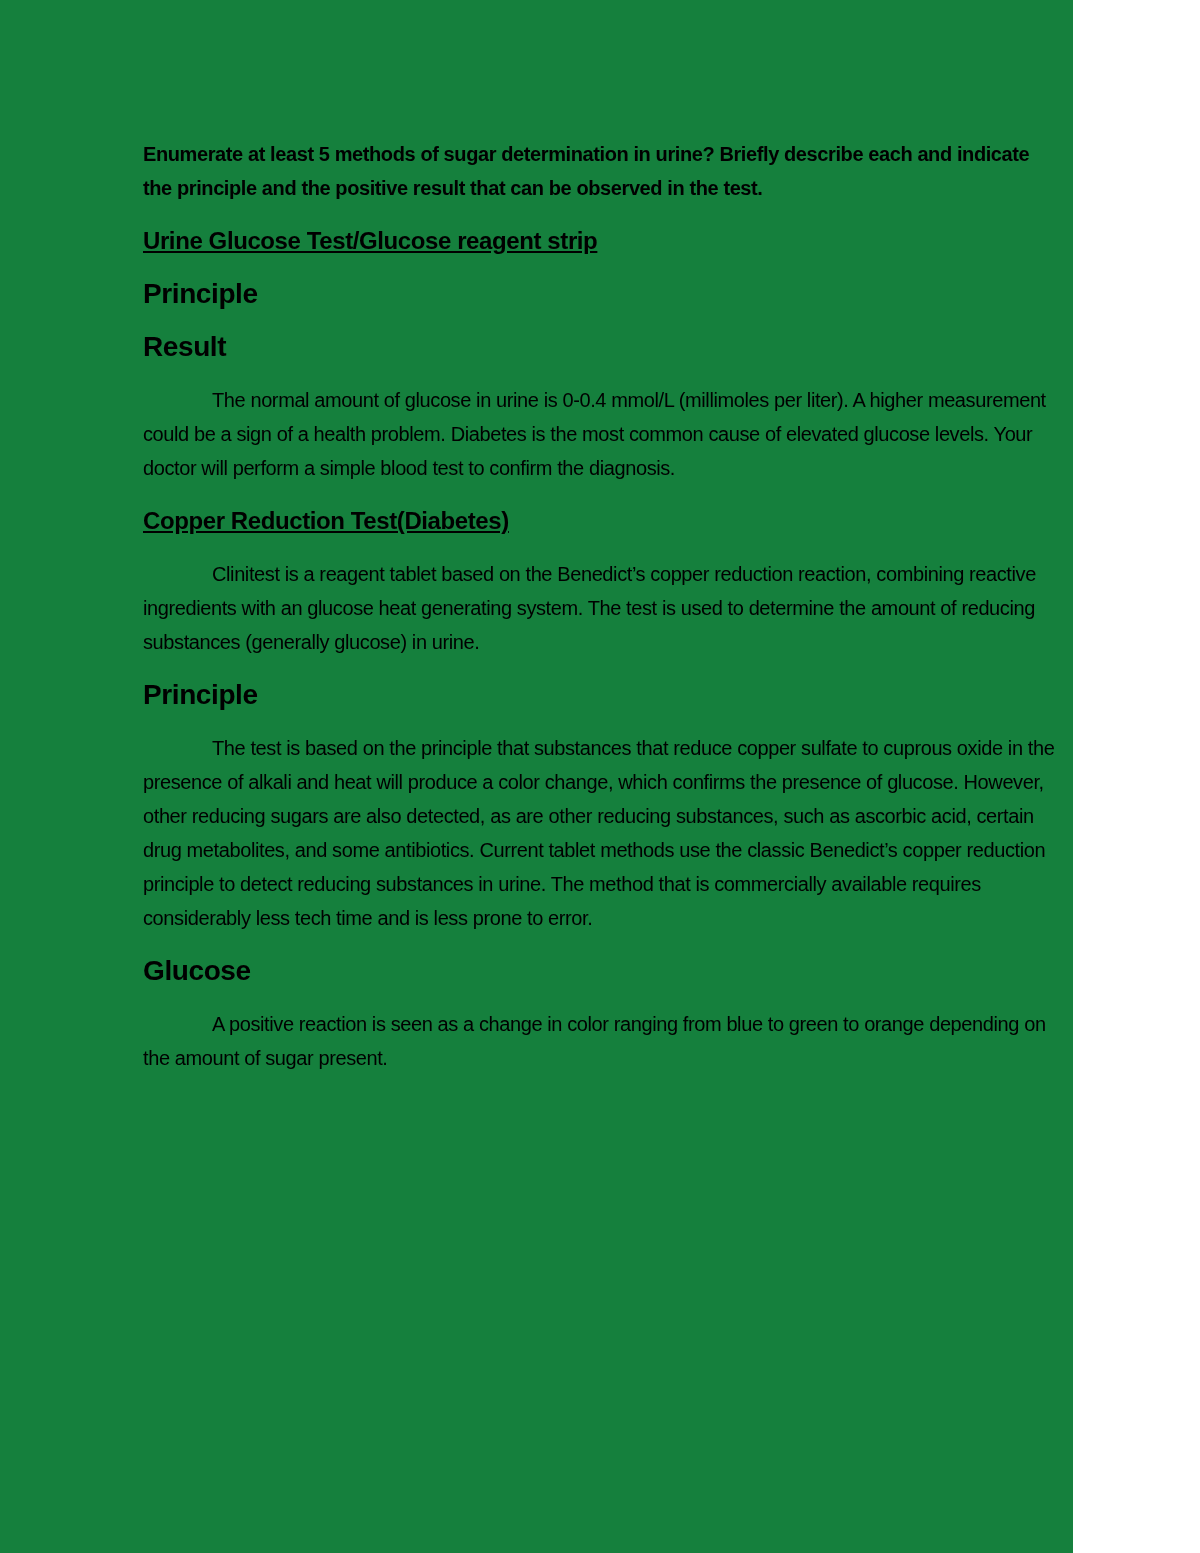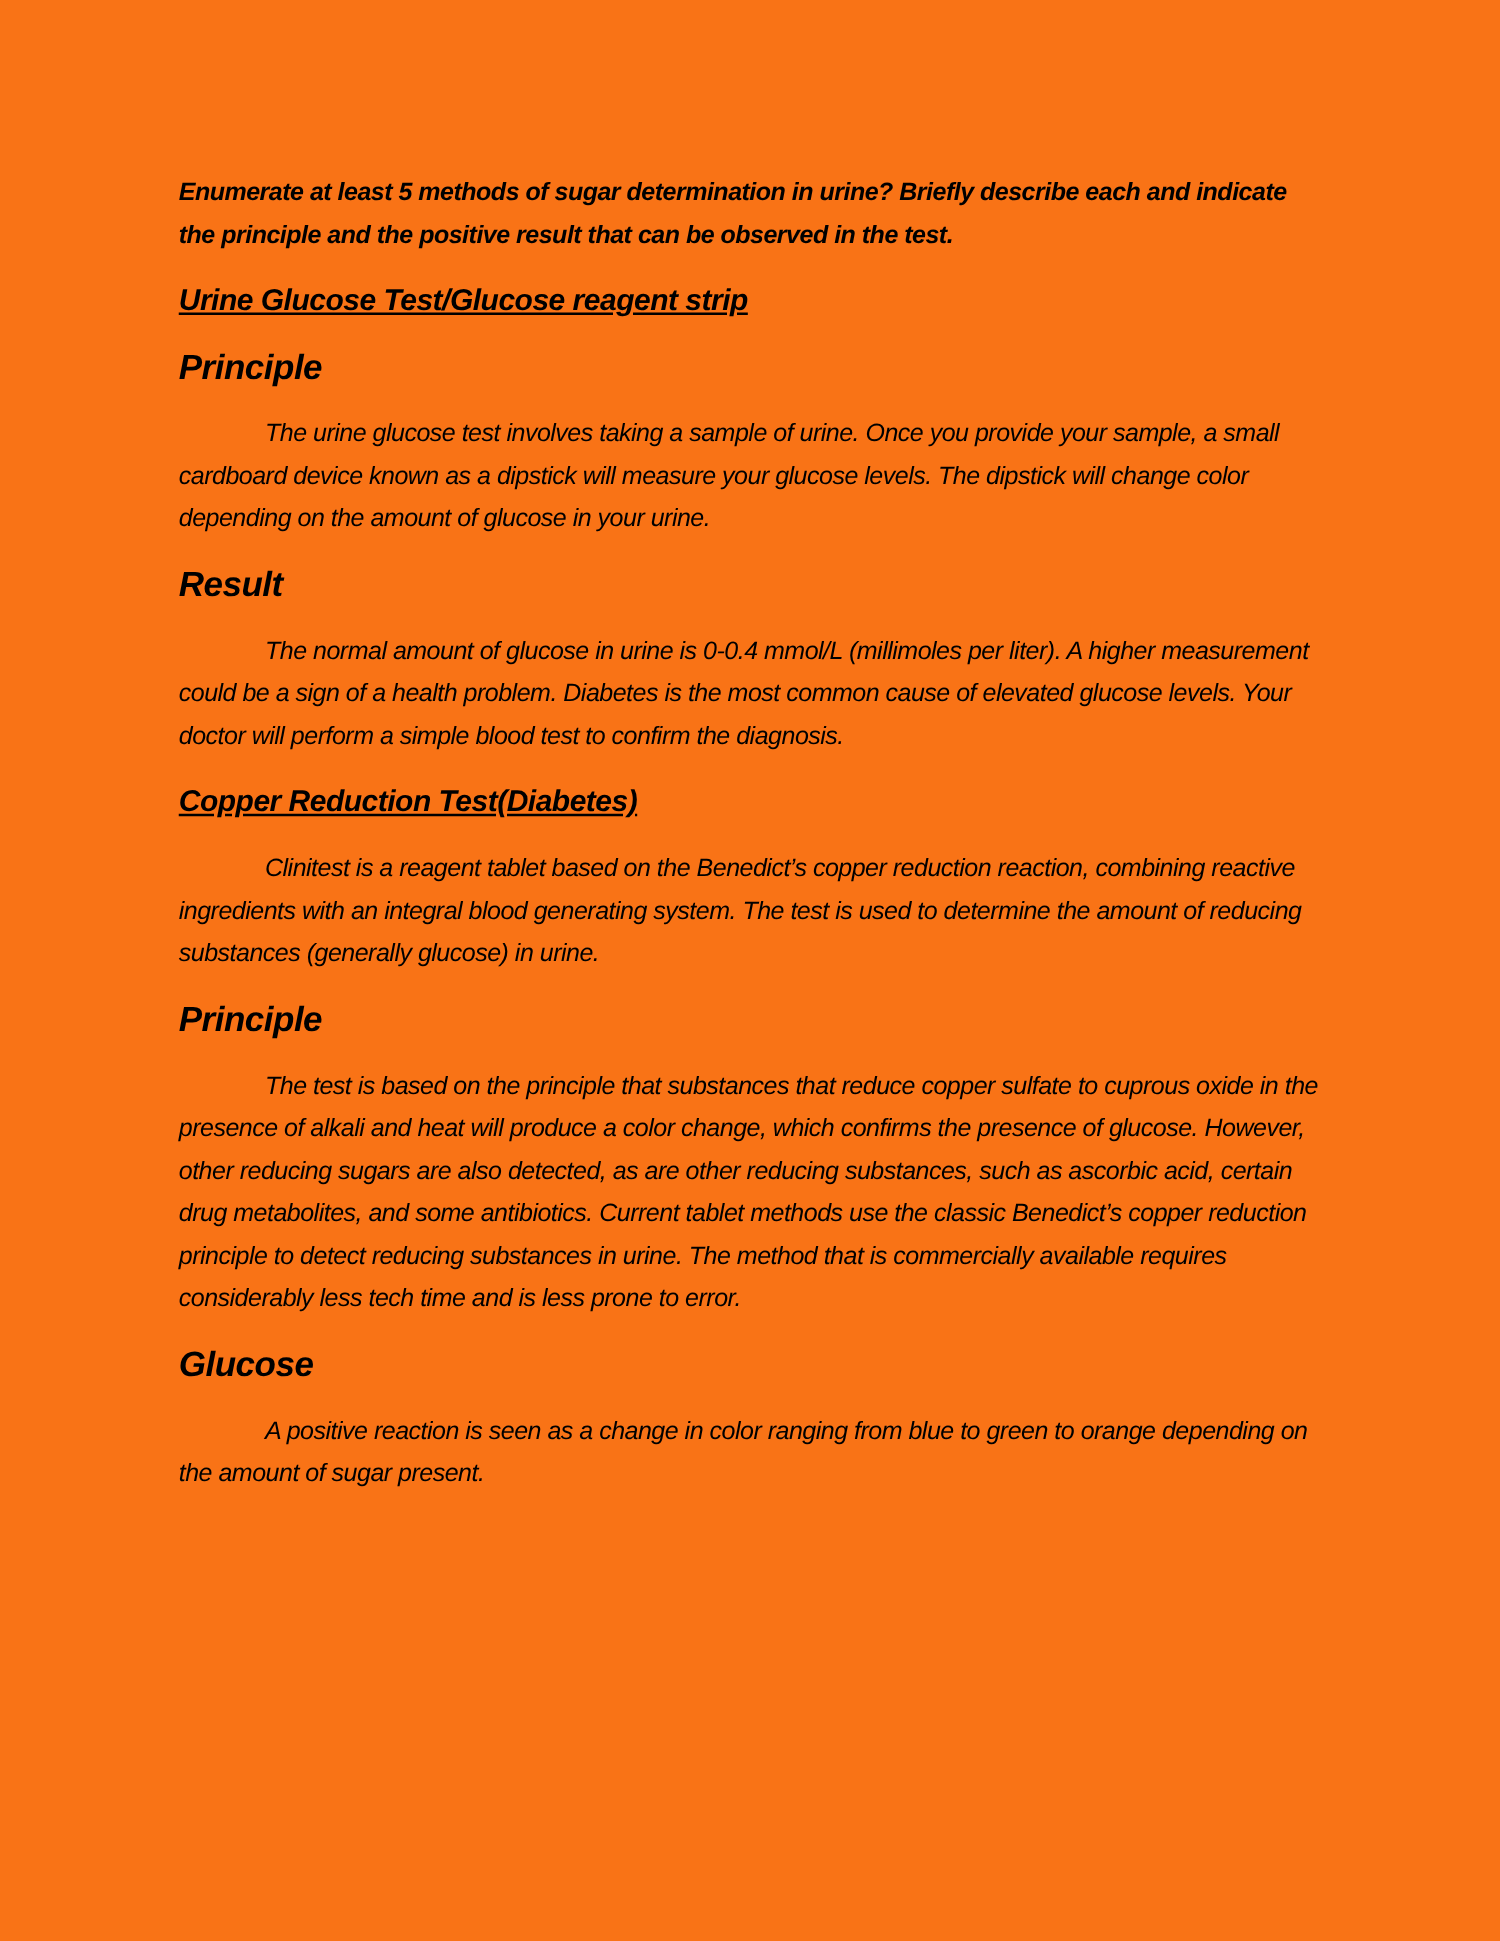--- a/index.html
+++ b/index.html
@@ -2,27 +2,26 @@
 <html><head>
 <meta charset="utf-8">
 <style>
   html, body {
     margin: 0;
     padding: 0;
     background: #ffffff;
   }
   .page {
     position: relative;
-    width: 1200px;
+    width: 1073px;
     height: 1553px;
-    background: #f97316;
+    background: #15803d;
     overflow: hidden;
     font-family: "Liberation Sans", sans-serif;
     color: #000000;
-    font-style: italic;
   }
   .content {
     position: absolute;
     top: 137px;
     left: 143px;
     width: 915px;
     font-size: 20px;
     line-height: 34px;
     letter-spacing: -0.4px;
     text-align: left;
@@ -52,29 +51,28 @@
 
 <div class="page">
   <div class="content">
 
     <p class="question">Enumerate at least 5 methods of sugar determination in urine? Briefly describe each and indicate the principle and the positive result that can be observed in the test.</p>
 
     <h2 class="section-heading">Urine Glucose Test/Glucose reagent strip</h2>
 
     <h3 class="subheading">Principle</h3>
 
-    <p class="para">The urine glucose test involves taking a sample of urine. Once you provide your sample, a small cardboard device known as a dipstick will measure your glucose levels. The dipstick will change color depending on the amount of glucose in your urine.</p>
 
     <h3 class="subheading">Result</h3>
 
     <p class="para">The normal amount of glucose in urine is 0-0.4 mmol/L (millimoles per liter). A higher measurement could be a sign of a health problem. Diabetes is the most common cause of elevated glucose levels. Your doctor will perform a simple blood test to confirm the diagnosis.</p>
 
     <h2 class="section-heading">Copper Reduction Test(Diabetes)</h2>
 
-    <p class="para">Clinitest is a reagent tablet based on the Benedict’s copper reduction reaction, combining reactive ingredients with an integral blood generating system. The test is used to determine the amount of reducing substances (generally glucose) in urine.</p>
+    <p class="para">Clinitest is a reagent tablet based on the Benedict’s copper reduction reaction, combining reactive ingredients with an glucose heat generating system. The test is used to determine the amount of reducing substances (generally glucose) in urine.</p>
 
     <h3 class="subheading">Principle</h3>
 
     <p class="para">The test is based on the principle that substances that reduce copper sulfate to cuprous oxide in the presence of alkali and heat will produce a color change, which confirms the presence of glucose. However, other reducing sugars are also detected, as are other reducing substances, such as ascorbic acid, certain drug metabolites, and some antibiotics. Current tablet methods use the classic Benedict’s copper reduction principle to detect reducing substances in urine. The method that is commercially available requires considerably less tech time and is less prone to error.</p>
 
     <h3 class="subheading">Glucose</h3>
 
     <p class="para">A positive reaction is seen as a change in color ranging from blue to green to orange depending on the amount of sugar present.</p>
 
   </div>

